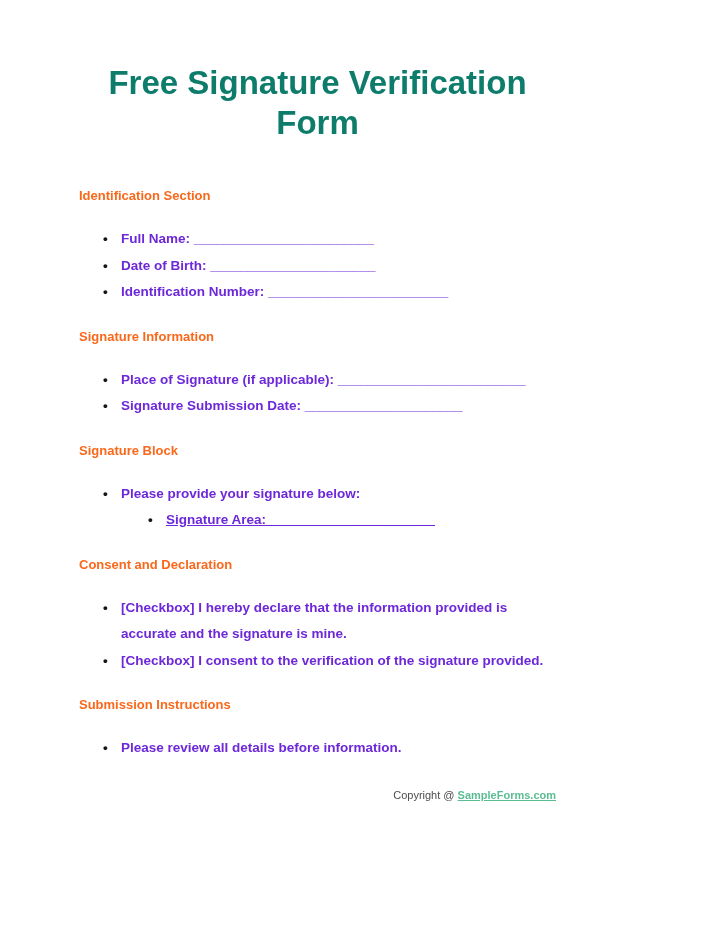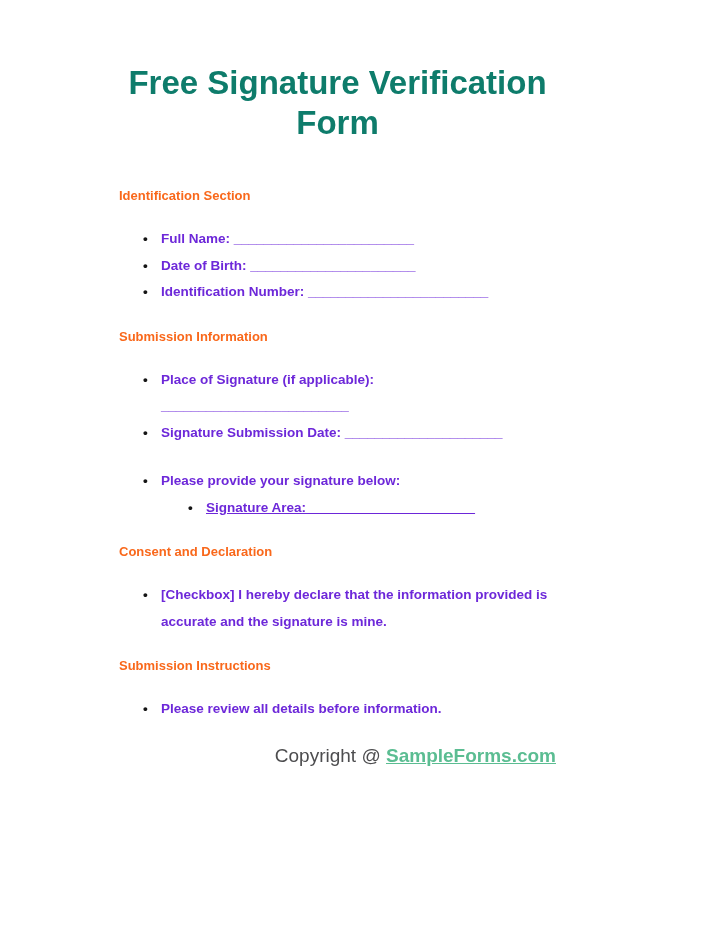--- a/index.html
+++ b/index.html
@@ -11,21 +11,21 @@
   body {
     width: 723px;
     height: 937px;
     font-family: "Liberation Sans", sans-serif;
     color: #151515;
     overflow: hidden;
   }
   .page {
     width: 636px;
     min-height: 937px;
-    padding: 63px 80px 20px 119px;
+    padding: 63px 80px 20px 79px;
   }
   h1.doc-title {
     margin: 0;
     font-size: 33px;
     line-height: 40px;
     font-weight: bold;
     text-align: center;
     color: #0e7c6b;
     letter-spacing: 0px;
   }
@@ -68,21 +68,21 @@
   ul.nested-list li {
     padding-left: 45px;
     text-decoration: underline;
   }
   ul.nested-list li::before {
     left: 27px;
   }
   .footer {
     margin-top: 14px;
     text-align: right;
-    font-size: 19px;
+    font-size: 11px;
     line-height: 22px;
     color: #4d4d4f;
   }
   .footer a.footer-link {
     color: #5bbd92;
     font-weight: bold;
     text-decoration: underline;
     cursor: pointer;
   }
 </style>
@@ -96,43 +96,45 @@
   <section class="form-section">
     <h2 class="section-heading">Identification Section</h2>
     <ul class="bullet-list">
       <li><span>Full Name: ________________________</span></li>
       <li><span>Date of Birth: ______________________</span></li>
       <li><span>Identification Number: ________________________</span></li>
     </ul>
   </section>
 
   <section class="form-section">
-    <h2 class="section-heading">Submission Information</h2>
+    <h2 class="section-heading">Signature Information</h2>
     <ul class="bullet-list">
       <li><span>Place of Signature (if applicable): _________________________</span></li>
       <li><span>Signature Submission Date: _____________________</span></li>
     </ul>
   </section>
 
   <section class="form-section">
+    <h2 class="section-heading">Signature Block</h2>
     <ul class="bullet-list">
       <li>
         <span>Please provide your signature below:</span>
         <ul class="nested-list">
           <li><span>Signature Area: ______________________</span></li>
         </ul>
       </li>
     </ul>
   </section>
 
 
   <section class="form-section">
     <h2 class="section-heading">Consent and Declaration</h2>
     <ul class="bullet-list">
       <li><span>[Checkbox] I hereby declare that the information provided is accurate and the signature is mine.</span></li>
+      <li><span>[Checkbox] I consent to the verification of the signature provided.</span></li>
     </ul>
   </section>
 
   <section class="form-section">
     <h2 class="section-heading">Submission Instructions</h2>
     <ul class="bullet-list">
       <li><span>Please review all details before information.</span></li>
     </ul>
   </section>
 

